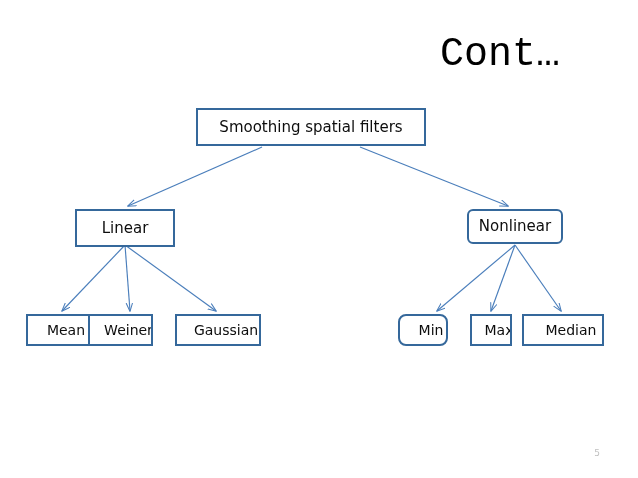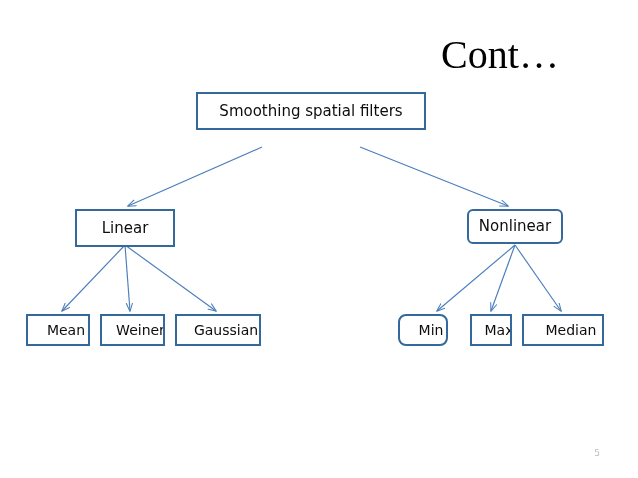--- a/index.html
+++ b/index.html
@@ -17,21 +17,21 @@
     height: 478px;
     background: #ffffff;
     overflow: hidden;
   }
   #slide-title {
     position: absolute;
     left: 400px;
     top: 34px;
     width: 200px;
     text-align: center;
-    font-family: Liberation Serif, serif;
+    font-family: Liberation Mono, monospace;
     font-size: 40px;
     font-weight: 400;
     color: #000000;
     letter-spacing: 0px;
     line-height: 1.05;
     white-space: nowrap;
   }
   svg#connectors {
     position: absolute;
     left: 0;
@@ -51,21 +51,21 @@
     font-family: "DejaVu Sans", sans-serif;
     font-size: 14px;
     font-weight: 400;
     color: #0d0d0d;
     line-height: 1;
     white-space: nowrap;
     overflow: hidden;
   }
   .node.root {
     left: 196px;
-    top: 92px;
+    top: 108px;
     width: 230px;
     height: 38px;
     font-size: 15px;
   }
   .node.lvl2-left {
     left: 75px;
     top: 209px;
     width: 100px;
     height: 38px;
     font-size: 15px;
@@ -78,21 +78,21 @@
     font-size: 15px;
     border-radius: 6px;
   }
   .node.leaf {
     top: 314px;
     height: 32px;
     font-size: 14px;
     padding-left: 16px;
   }
   .leaf-mean     { left: 26px;  width: 64px; }
-  .leaf-weiner   { left: 100px; width: 65px; }
+  .leaf-weiner   { left: 88px; width: 65px; }
   .leaf-gaussian { left: 175px; width: 86px; }
   .leaf-min      { left: 398px; width: 50px; border-radius: 8px; }
   .leaf-max      { left: 470px; width: 42px; }
   .leaf-median   { left: 522px; width: 82px; }
 
   #page-number {
     position: absolute;
     left: 586px;
     top: 448px;
     width: 22px;

